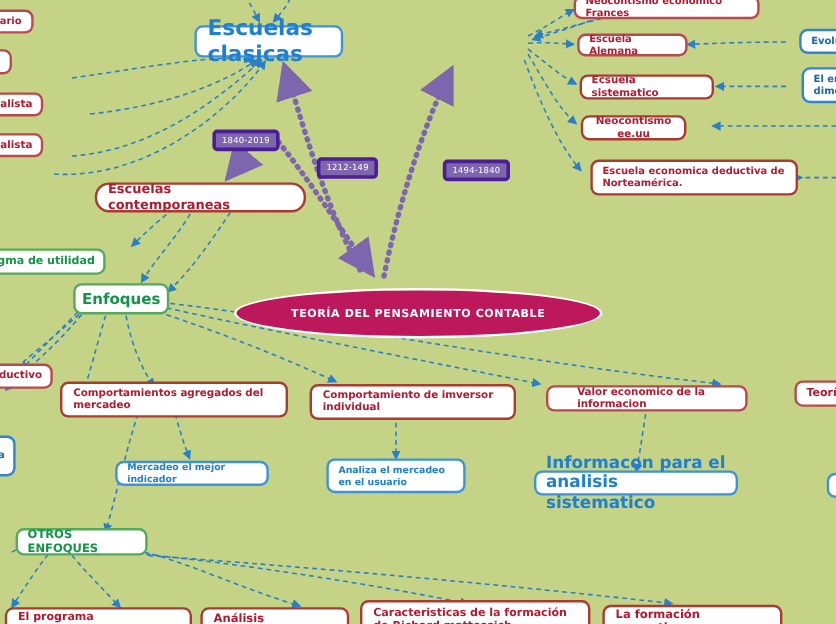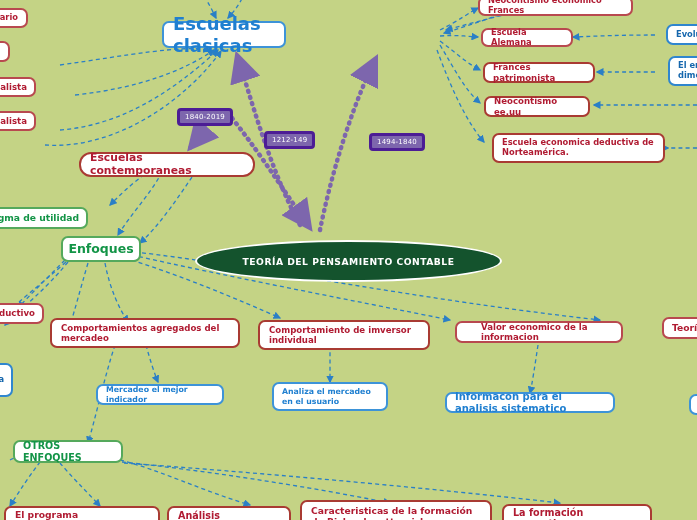--- a/index.html
+++ b/index.html
@@ -48,21 +48,21 @@
     color:#1667ad;
   }
   
   .n-green{
     border:2px solid #55a95c;
     color:#139447;
   }
 
   .ellipse{
     position:absolute;
-    background:#14532d;
+    background:#be185d;
     border:2px solid #ffffff;
     border-radius:50%;
     display:flex;
     align-items:center;
     justify-content:center;
     color:#ffffff;
     font-weight:bold;
     letter-spacing:0.5px;
     z-index:6;
     box-sizing:border-box;
@@ -162,24 +162,24 @@
 
   <div class="node n-red" style="left:478px;top:-4px;width:155px;height:20px;font-size:8.3px;padding:0 8px;">
     <span>Neocontismo económico Frances</span>
   </div>
 
   <div class="node n-red" style="left:481px;top:28px;width:92px;height:19px;font-size:8.3px;padding:0 8px;">
     <span>Escuela Alemana</span>
   </div>
 
   <div class="node n-red-thick" style="left:483px;top:62px;width:112px;height:21px;font-size:8.6px;padding:0 8px;">
-    <span>Frances patrimonista</span>
-  </div>
-
-  <div class="node n-red-thick" style="left:484px;top:96px;width:106px;height:21px;font-size:8.6px;padding:0 8px;">
+    <span>Ecsuela sistematico</span>
+  </div>
+
+  <div class="node n-red-thick" style="left:484px;top:96px;width:88px;height:21px;font-size:8.6px;padding:0 8px;text-align:center;">
     <span>Neocontismo ee.uu</span>
   </div>
 
   <div class="node n-red-thick" style="left:492px;top:133px;width:173px;height:30px;font-size:8.3px;padding:0 8px;">
     <span>Escuela economica deductiva de Norteamérica.</span>
   </div>
 
   <div class="node n-blue-dark" style="left:666px;top:24px;width:60px;height:21px;font-size:8.3px;padding:0 8px;">
     <span>Evoluc</span>
   </div>
@@ -245,21 +245,21 @@
   </div>
 
   <div class="node n-blue" style="left:96px;top:384px;width:128px;height:21px;font-size:7.8px;padding:0 8px;justify-content:center;">
     <span>Mercadeo el mejor indicador</span>
   </div>
 
   <div class="node n-blue" style="left:272px;top:382px;width:116px;height:29px;font-size:7.8px;padding:0 8px;">
     <span>Analiza el mercadeo en el usuario</span>
   </div>
 
-  <div class="node n-blue" style="left:445px;top:392px;width:170px;height:21px;font-size:10px;padding:0 8px;justify-content:center;">
+  <div class="node n-blue" style="left:445px;top:392px;width:170px;height:21px;font-size:14px;padding:0 8px;justify-content:center;">
     <span>Informacon para el analisis sistematico</span>
   </div>
 
   <div class="node n-blue" style="left:689px;top:394px;width:30px;height:21px;font-size:7.8px;padding:0 6px;">
     <span></span>
   </div>
 
   <div class="node n-green" style="left:13px;top:440px;width:110px;height:23px;font-size:9.6px;padding:0 8px;justify-content:center;">
     <span>OTROS ENFOQUES</span>
   </div>

